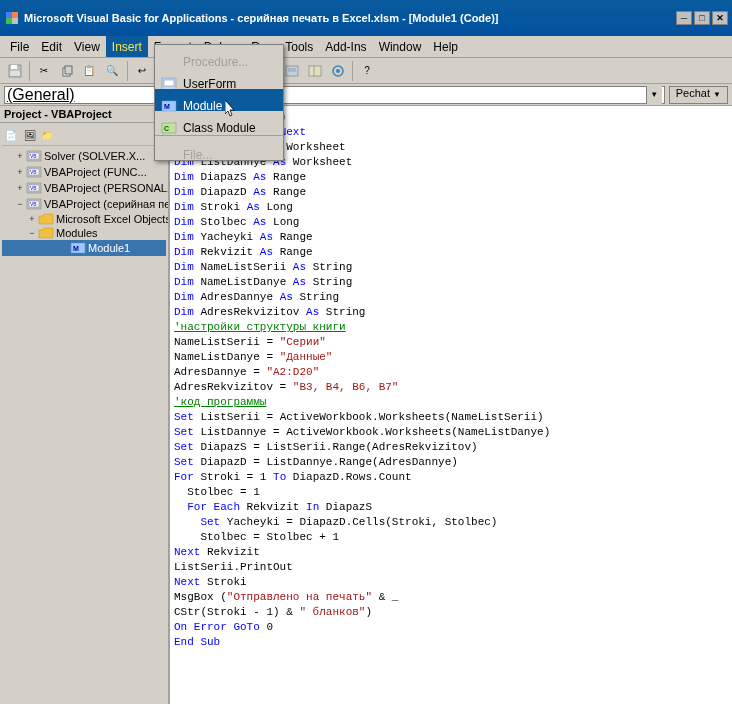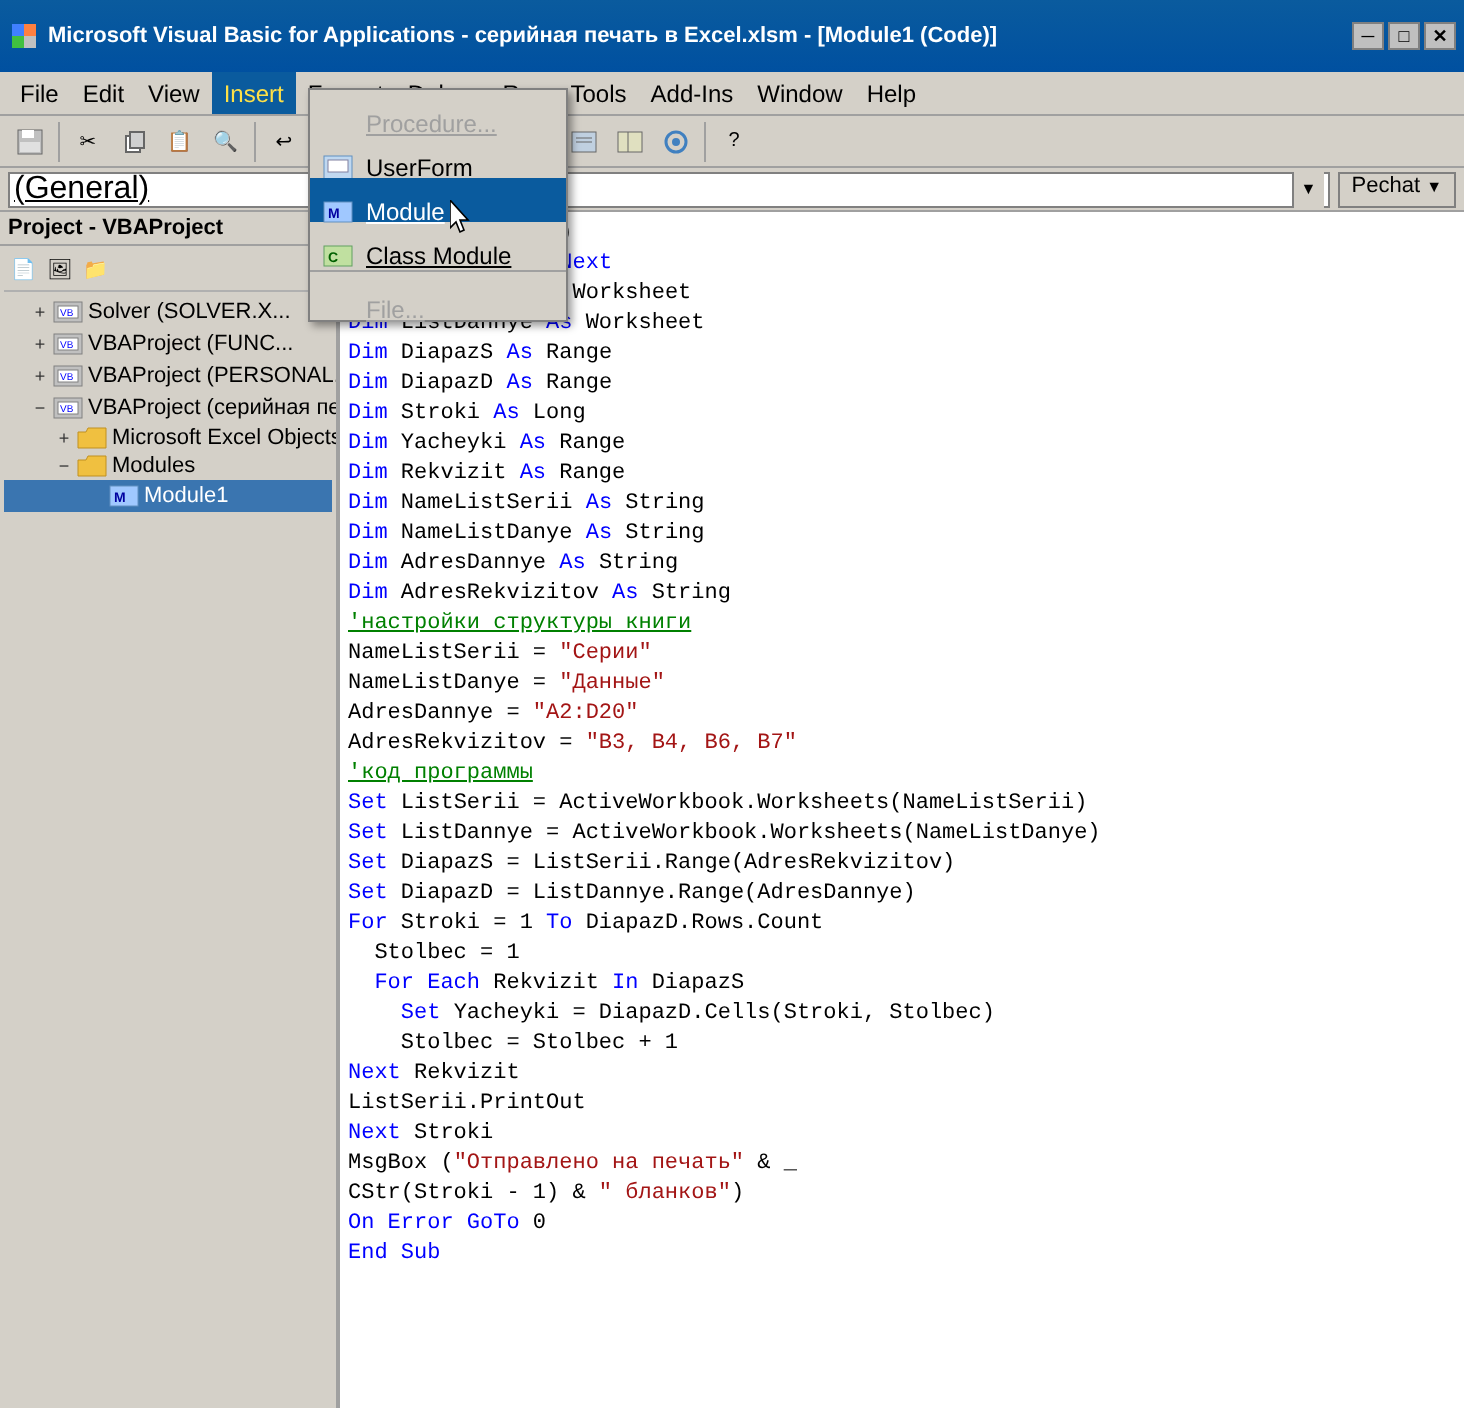--- a/index.html
+++ b/index.html
@@ -191,21 +191,21 @@
       height: 12px;
       display: flex;
       align-items: center;
       justify-content: center;
       font-size: 9px;
       color: #333;
       flex-shrink: 0;
     }
     .tree-indent-1 { padding-left: 12px; }
     .tree-indent-2 { padding-left: 24px; }
-    .tree-indent-3 { padding-left: 40px; }
+    .tree-indent-3 { padding-left: 56px; }
 
     
     .code-area {
       flex: 1;
       background: white;
       overflow: auto;
       font-family: 'Courier New', monospace;
       font-size: 11px;
       padding: 4px;
       color: #000;
@@ -230,21 +230,20 @@
       min-width: 130px;
       font-size: 12px;
     }
     .dropdown-item {
       display: flex;
       align-items: center;
       padding: 14px 20px 3px 28px;
       cursor: pointer;
       position: relative;
       height: 22px;
-      text-decoration: underline;
     }
     .dropdown-item:hover, .dropdown-item.highlighted {
       background: #0a5b9e;
       color: white;
     }
     .dropdown-item.highlighted {
       background: #0a5b9e;
       color: white;
     }
     .dropdown-item.grayed {
@@ -448,20 +447,21 @@
   </div>
 
   <div class="code-area">
     <div class="code-line"><span class="kw">Sub</span> PechatSerii()</div>
     <div class="code-line"><span class="kw">On Error Resume</span> <span class="kw">Next</span></div>
     <div class="code-line"><span class="kw">Dim</span> ListSerii <span class="kw">As</span> Worksheet</div>
     <div class="code-line"><span class="kw">Dim</span> ListDannye <span class="kw">As</span> Worksheet</div>
     <div class="code-line"><span class="kw">Dim</span> DiapazS <span class="kw">As</span> Range</div>
     <div class="code-line"><span class="kw">Dim</span> DiapazD <span class="kw">As</span> Range</div>
     <div class="code-line"><span class="kw">Dim</span> Stroki <span class="kw">As</span> Long</div>
+    <div class="code-line"><span class="kw">Dim</span> Stolbec <span class="kw">As</span> Long</div>
     <div class="code-line"><span class="kw">Dim</span> Yacheyki <span class="kw">As</span> Range</div>
     <div class="code-line"><span class="kw">Dim</span> Rekvizit <span class="kw">As</span> Range</div>
     <div class="code-line"><span class="kw">Dim</span> NameListSerii <span class="kw">As</span> String</div>
     <div class="code-line"><span class="kw">Dim</span> NameListDanye <span class="kw">As</span> String</div>
     <div class="code-line"><span class="kw">Dim</span> AdresDannye <span class="kw">As</span> String</div>
     <div class="code-line"><span class="kw">Dim</span> AdresRekvizitov <span class="kw">As</span> String</div>
     <div class="code-line"><span class="cm">'настройки структуры книги</span></div>
     <div class="code-line">NameListSerii = <span class="st">"Серии"</span></div>
     <div class="code-line">NameListDanye = <span class="st">"Данные"</span></div>
     <div class="code-line">AdresDannye = <span class="st">"A2:D20"</span></div>

